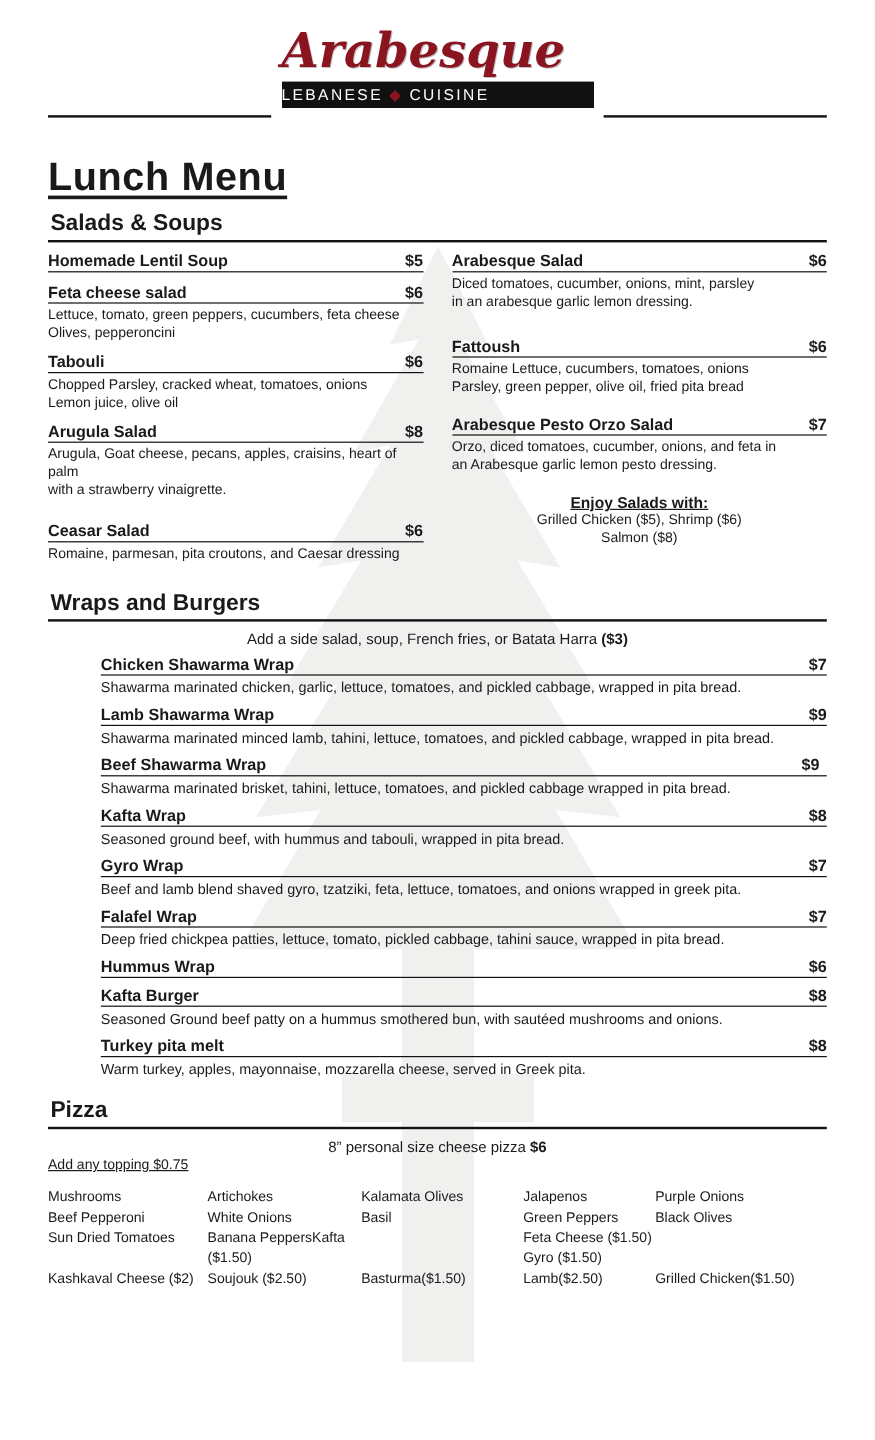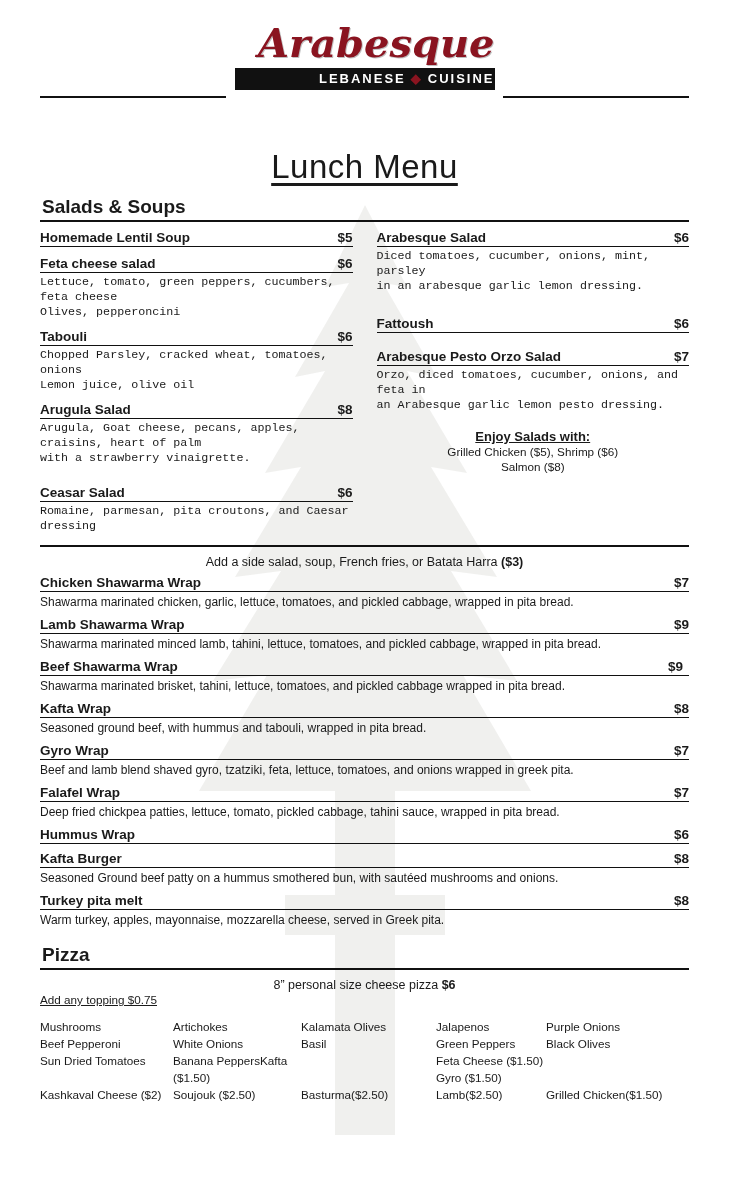--- a/index.html
+++ b/index.html
@@ -42,63 +42,62 @@
     position: relative;
     height: 110px;
     margin-top: 14px;
   }
   .logo-wrap {
     position: absolute;
     left: 50%;
     top: 6px;
     transform: translateX(-50%);
     width: 260px;
-    text-align: right;
+    text-align: left;
   }
   .logo-script {
     font-family: "DejaVu Serif", serif;
     font-style: italic;
     font-weight: bold;
     font-size: 40px;
     color: #8a1420;
     letter-spacing: 0px;
     line-height: 46px;
     text-shadow: 1px 1px 0 rgba(0,0,0,0.25);
   }
   .logo-bar {
     margin-top: 2px;
     background: #111;
     color: #fff;
     font-size: 13px;
-    font-weight: bold;
+    font-weight: normal;
     letter-spacing: 2px;
     padding: 3px 0 4px;
     position: relative;
   }
   .logo-bar .sep {
     color: #8a1420;
     padding: 0 5px;
   }
   .rule-left, .rule-right {
     position: absolute;
     top: 82px;
     height: 2px;
     background: #111;
   }
   .rule-left  { left: 0;  width: 186px; }
   .rule-right { right: 0; width: 186px; }
 
   .title {
-    text-align: center;
     font-size: 33px;
-    font-weight: normal;
+    font-weight: bold;
     letter-spacing: 0.5px;
     text-decoration: underline;
     text-underline-offset: 5px;
-    margin: 24px 0 6px;
+    margin: 4px 0 6px;
   }
 
   
   .section-head {
     font-size: 19px;
     font-weight: bold;
     margin: 10px 0 0 2px;
   }
   .section-rule {
     height: 2px;
@@ -126,21 +125,20 @@
     font-weight: bold;
   }
   .item-price {
     font-size: 13.5px;
     font-weight: bold;
   }
   .item-desc {
     font-size: 11.7px;
     line-height: 15px;
     margin-top: 2px;
-    font-family: Liberation Mono, monospace;
   }
 
   
   .enjoy {
     text-align: center;
     margin-top: 16px;
   }
   .enjoy-title {
     font-size: 13px;
     font-weight: bold;
@@ -152,21 +150,21 @@
   }
 
   
   .wraps-note {
     text-align: center;
     font-size: 12.5px;
     margin: 2px 0 6px;
   }
   .wraps-note b { font-weight: bold; }
 
-  .wrap-item { margin-bottom: 7px; }
+  .wrap-item { margin-bottom: 7px; margin-left: 44px; }
   .wrap-line {
     display: flex;
     align-items: flex-end;
     justify-content: space-between;
     border-bottom: 1.5px solid #111;
     padding-bottom: 1px;
   }
   .wrap-name { font-size: 13.5px; font-weight: bold; }
   .wrap-price { font-size: 13.5px; font-weight: bold; }
   .wrap-desc { font-size: 12px; line-height: 16px; margin-top: 2px; }
@@ -281,40 +279,43 @@
         </div>
         <div class="item-desc" style="white-space:pre-line">Diced tomatoes, cucumber, onions, mint, parsley
 in an arabesque garlic lemon dressing.</div>
       </div>
 
       <div class="item" style="margin-top:22px">
         <div class="item-line">
           <span class="item-name">Fattoush</span>
           <span class="item-price">$6</span>
         </div>
+        <div class="item-desc" style="white-space:pre-line">Romaine Lettuce, cucumbers, tomatoes,  onions
+Parsley, green pepper, olive oil, fried pita bread</div>
       </div>
 
       <div class="item" style="margin-top:16px">
         <div class="item-line">
           <span class="item-name">Arabesque Pesto Orzo Salad</span>
           <span class="item-price">$7</span>
         </div>
         <div class="item-desc" style="white-space:pre-line">Orzo, diced tomatoes, cucumber, onions, and feta in
 an Arabesque garlic lemon pesto dressing.</div>
       </div>
 
       <div class="enjoy">
         <div class="enjoy-title">Enjoy Salads with:</div>
         <div class="enjoy-line">Grilled Chicken ($5), Shrimp ($6)</div>
         <div class="enjoy-line">Salmon ($8)</div>
       </div>
 
     </div>
   </div>
 
+  <div class="section-head" style="margin-top:14px">Wraps and Burgers</div>
   <div class="section-rule"></div>
 
   <div class="wraps-note">
     <span>Add a side salad, soup, French fries, or Batata Harra </span><b>($3)</b>
   </div>
 
   <div>
     <div class="wrap-item">
       <div class="wrap-line">
         <span class="wrap-name">Chicken Shawarma Wrap</span>
@@ -405,19 +406,19 @@
     <div class="topping-row">
       <div>Sun Dried Tomatoes</div>
       <div>Banana PeppersKafta ($1.50)</div>
       <div></div>
       <div>Feta Cheese ($1.50)  Gyro ($1.50)</div>
       <div></div>
     </div>
     <div class="topping-row">
       <div>Kashkaval Cheese ($2)</div>
       <div>Soujouk ($2.50)</div>
-      <div>Basturma($2.50)</div>
+      <div>Basturma($1.50)</div>
       <div>Lamb($2.50)</div>
       <div>Grilled Chicken($1.50)</div>
     </div>
   </div>
 
 </div>
 
 </body></html>

